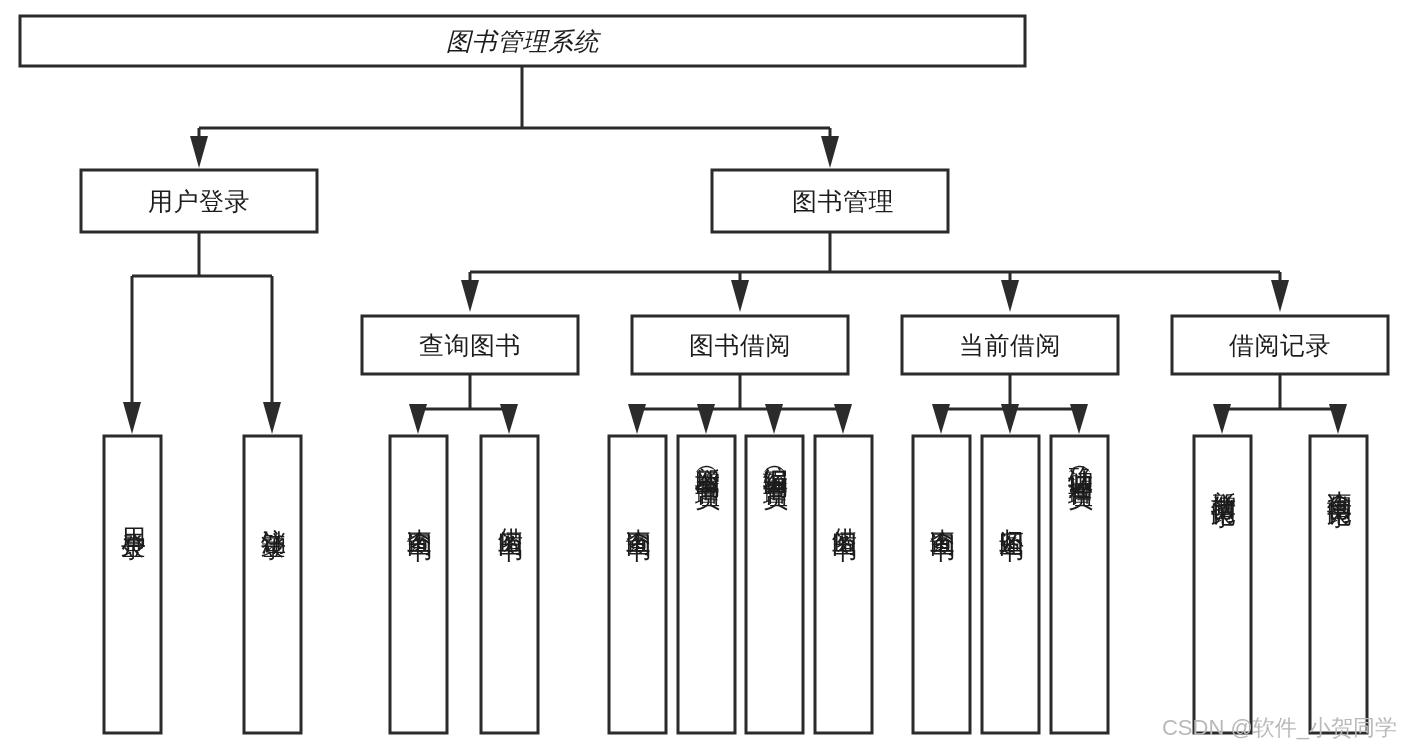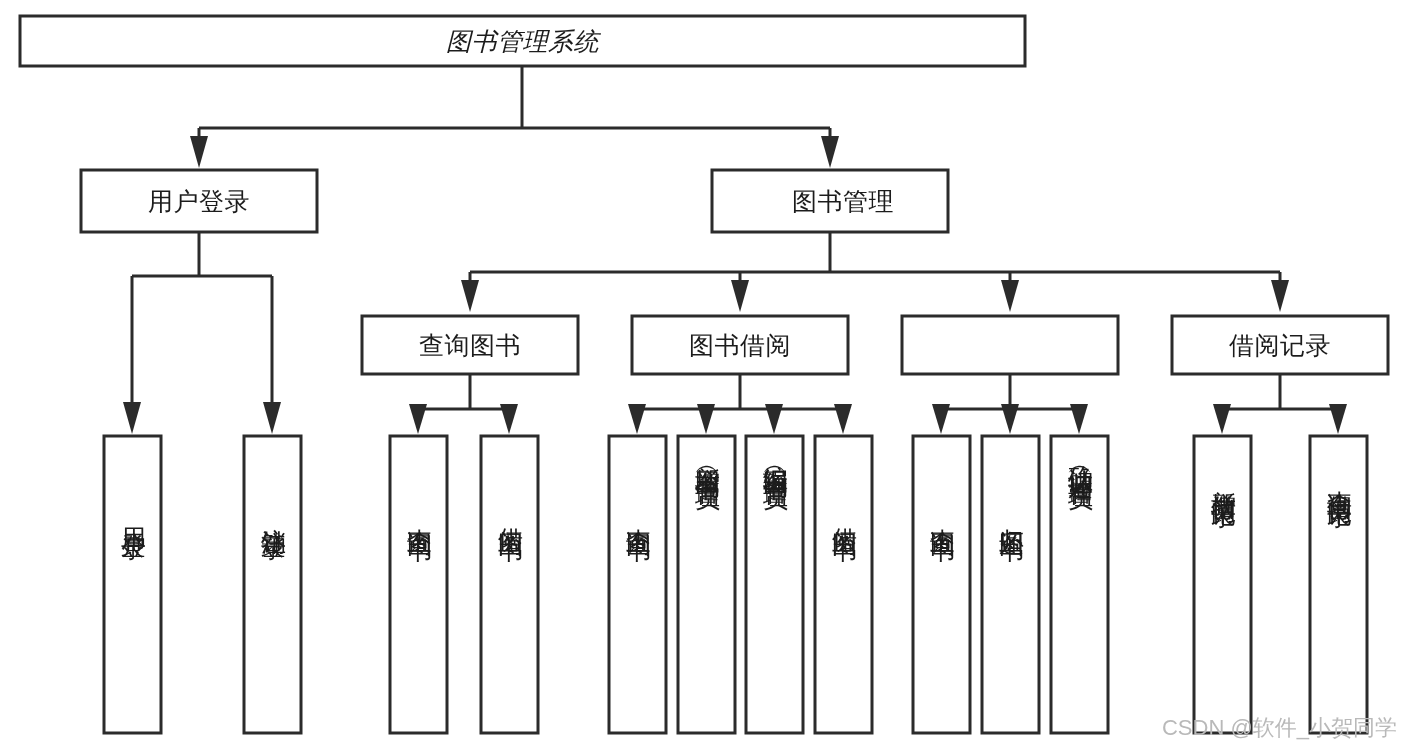--- a/index.html
+++ b/index.html
@@ -187,20 +187,21 @@
     </g>
   </svg>
 
   <div class="node-label root-label" style="left:20px; top:16px; width:1005px; height:50px;">图书管理系统</div>
 
   <div class="node-label" style="left:81px; top:170px; width:236px; height:62px;">用户登录</div>
   <div class="node-label" style="left:676px; top:170px; width:284px; height:62px;margin-left:25px;">图书管理</div>
 
   <div class="node-label" style="left:362px; top:316px; width:216px; height:58px;">查询图书</div>
   <div class="node-label" style="left:632px; top:316px; width:216px; height:58px;border-radius:24px;">图书借阅</div>
+  <div class="node-label" style="left:902px; top:316px; width:216px; height:58px;">当前借阅</div>
   <div class="node-label" style="left:1172px; top:316px; width:216px; height:58px;">借阅记录</div>
 
   <div class="leaf-label" style="left:120px; top:508px;">用户登录</div>
   <div class="leaf-label" style="left:260px; top:508px;">注销登录</div>
 
   <div class="leaf-label" style="left:406px; top:508px;">查询图书</div>
   <div class="leaf-label" style="left:497px; top:508px;">借阅图书</div>
 
   <div class="leaf-label" style="left:625px; top:508px;">查询图书</div>
   <div class="leaf-label" style="left:694px; top:446px;">新增图书（管理员）</div>

